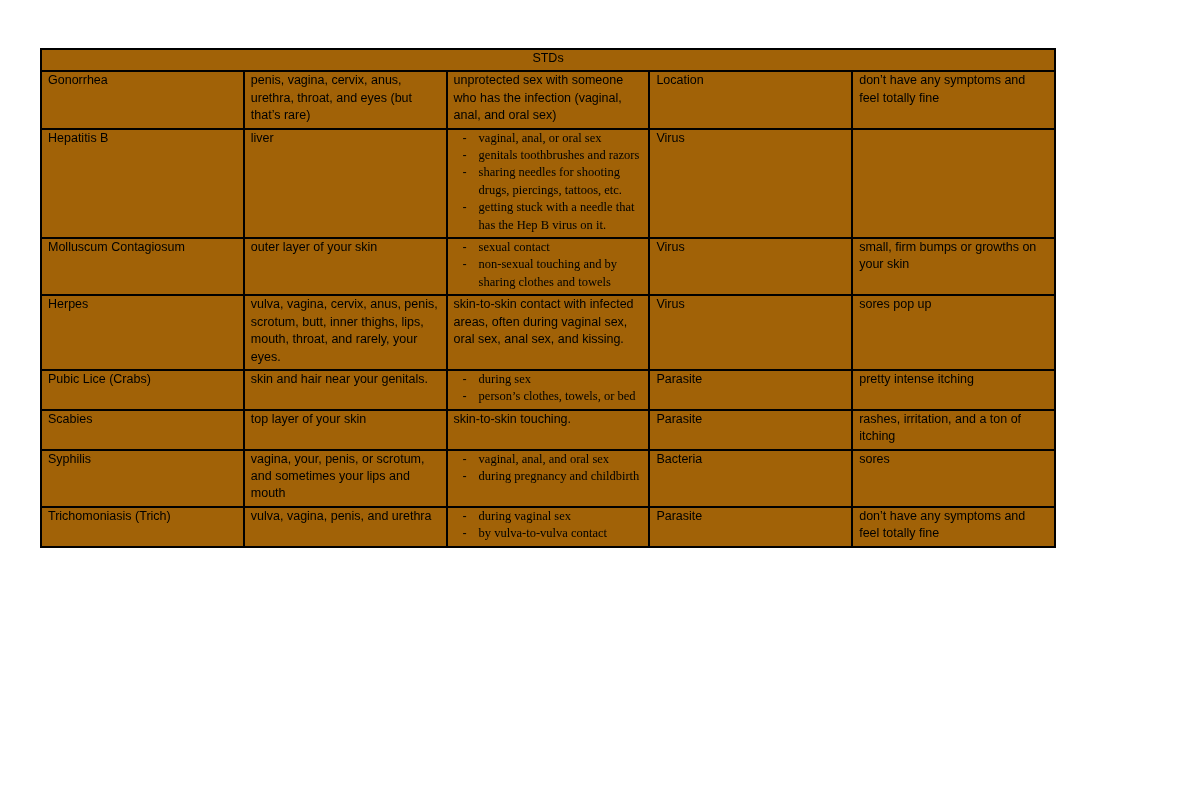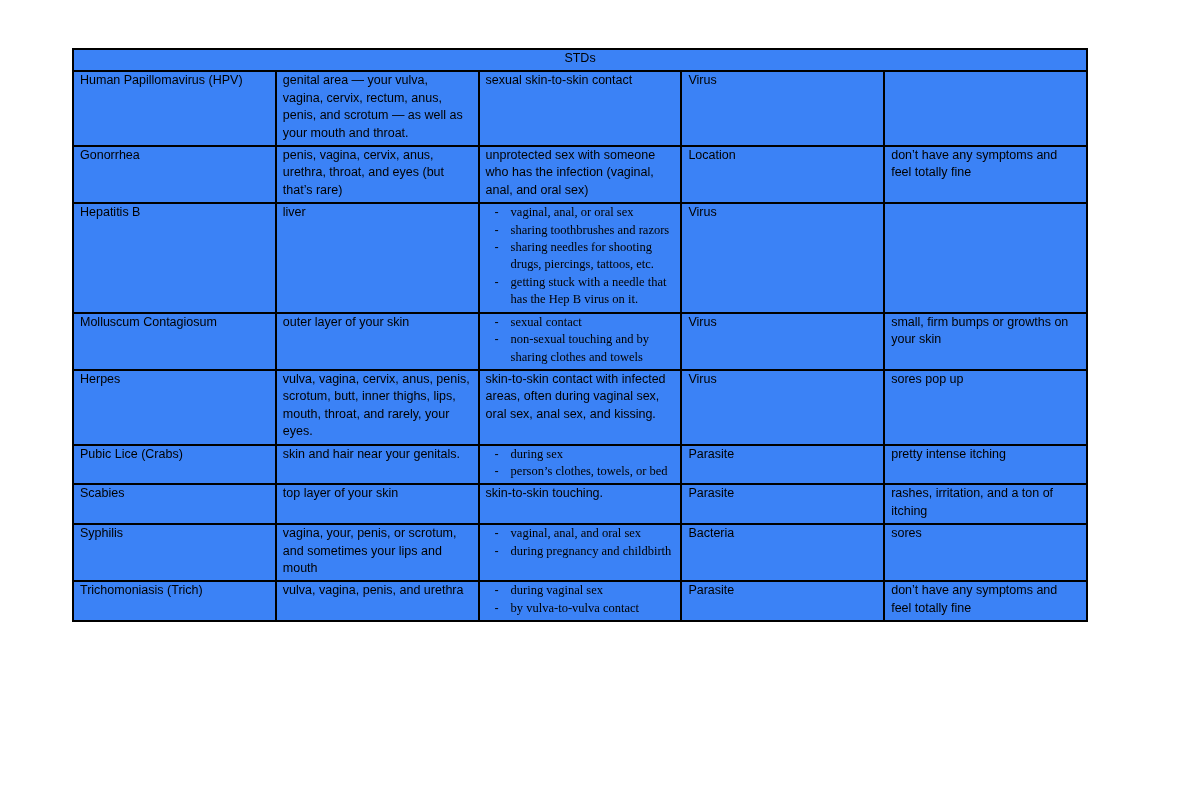--- a/index.html
+++ b/index.html
@@ -13,22 +13,21 @@
   }
   .page {
     position: absolute;
     left: 40px;
     top: 48px;
   }
   table.stds {
     border-collapse: collapse;
     table-layout: fixed;
     width: 1014px;
-    background: #3b82f6;
-    margin-left: 32px;
+    background: #a16207;
   }
   table.stds col { width: 202.8px; }
   table.stds td {
     border: 2px solid #000000;
     vertical-align: top;
     padding: 0px 6px 3px 6px;
     font-size: 12.5px;
     line-height: 17.4px;
     word-wrap: break-word;
   }
@@ -55,44 +54,37 @@
         <col>
         <col>
         <col>
     </colgroup>
     <tbody>
       <tr>
         <td class="title-cell" colspan="5">STDs</td>
       </tr>
 
         <tr>
-          <td>Human Papillomavirus (HPV)</td>
-          <td>genital area — your vulva, vagina, cervix, rectum, anus, penis, and scrotum — as well as your mouth and throat.</td>
-          <td>sexual skin-to-skin contact</td>
-          <td>Virus</td>
-          <td></td>
-        </tr>
-        <tr>
           <td>Gonorrhea</td>
           <td>penis, vagina, cervix, anus, urethra, throat, and eyes (but that’s rare)</td>
           <td>unprotected sex with someone who has the infection (vaginal, anal, and oral sex)</td>
           <td>Location</td>
           <td>don’t have any symptoms and feel totally fine</td>
         </tr>
         <tr>
           <td>Hepatitis B</td>
           <td>liver</td>
           <td>
             <div class="dash-item">
               <span class="dash">-</span>
               <span class="dash-text">vaginal, anal, or oral sex</span>
             </div>
             <div class="dash-item">
               <span class="dash">-</span>
-              <span class="dash-text">sharing toothbrushes and razors</span>
+              <span class="dash-text">genitals toothbrushes and razors</span>
             </div>
             <div class="dash-item">
               <span class="dash">-</span>
               <span class="dash-text">sharing needles for shooting drugs, piercings, tattoos, etc.</span>
             </div>
             <div class="dash-item">
               <span class="dash">-</span>
               <span class="dash-text">getting stuck with a needle that has the Hep B virus on it.</span>
             </div>
           </td>

